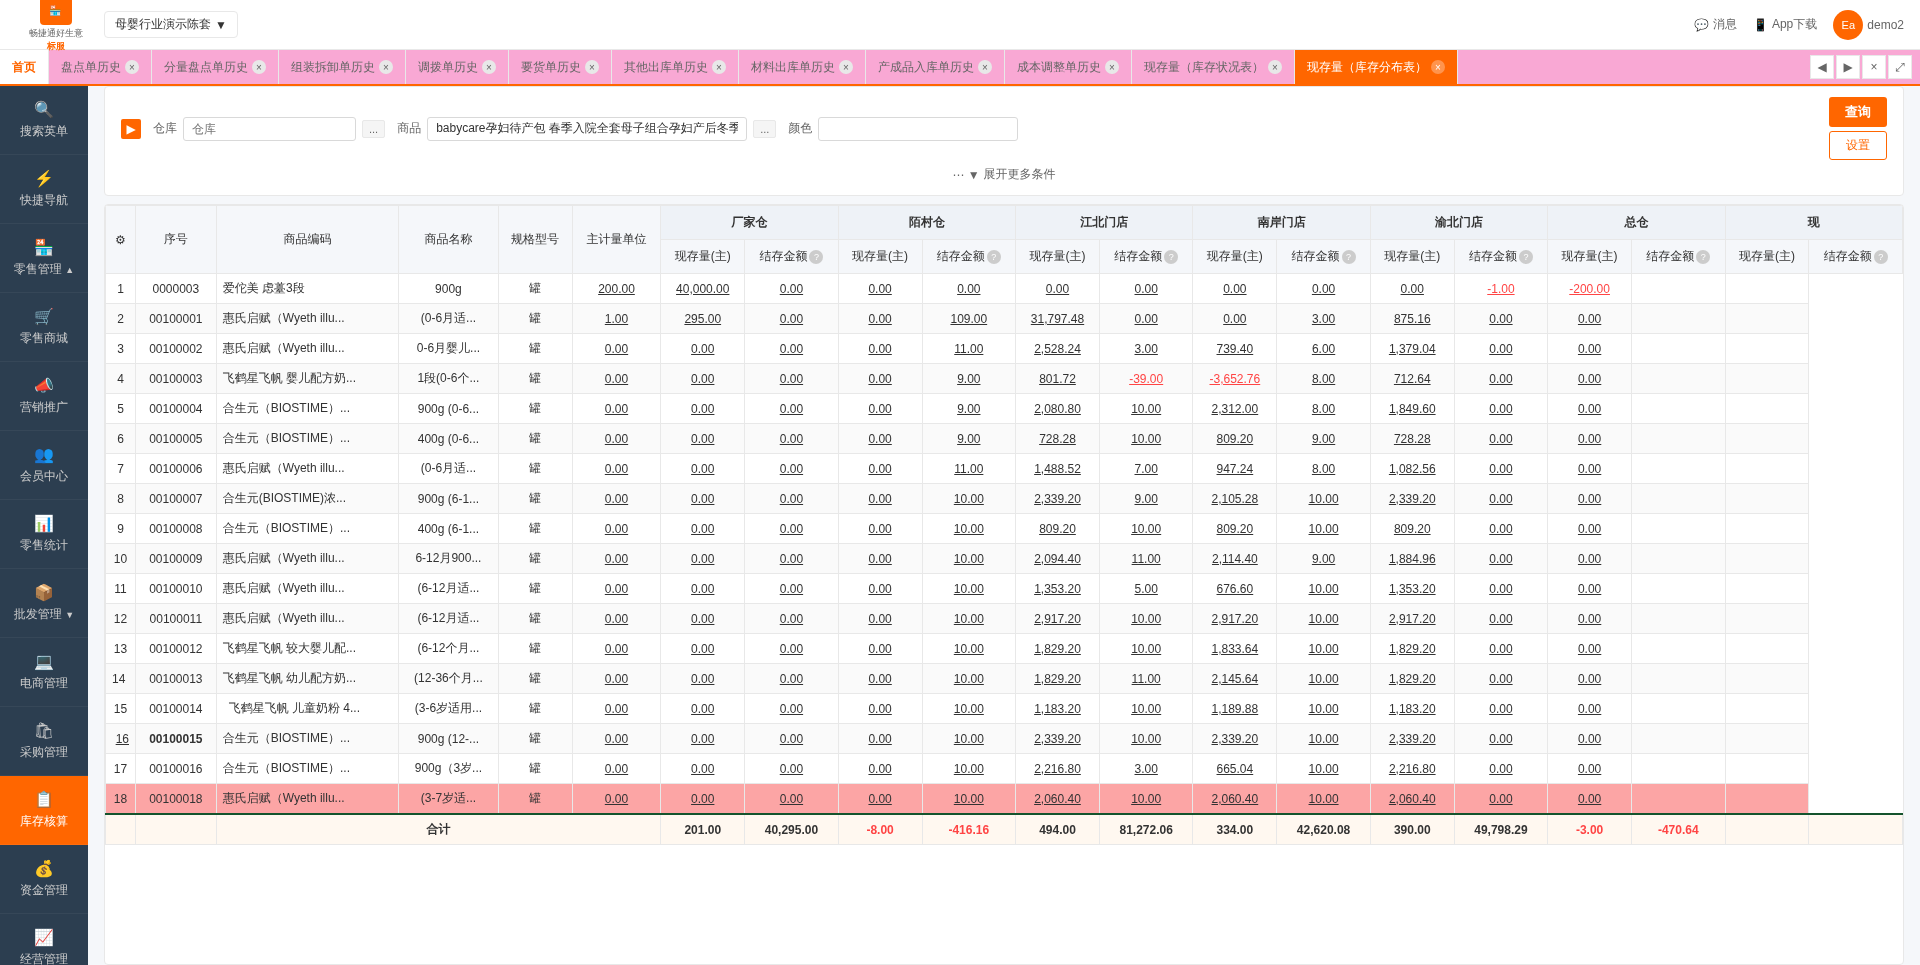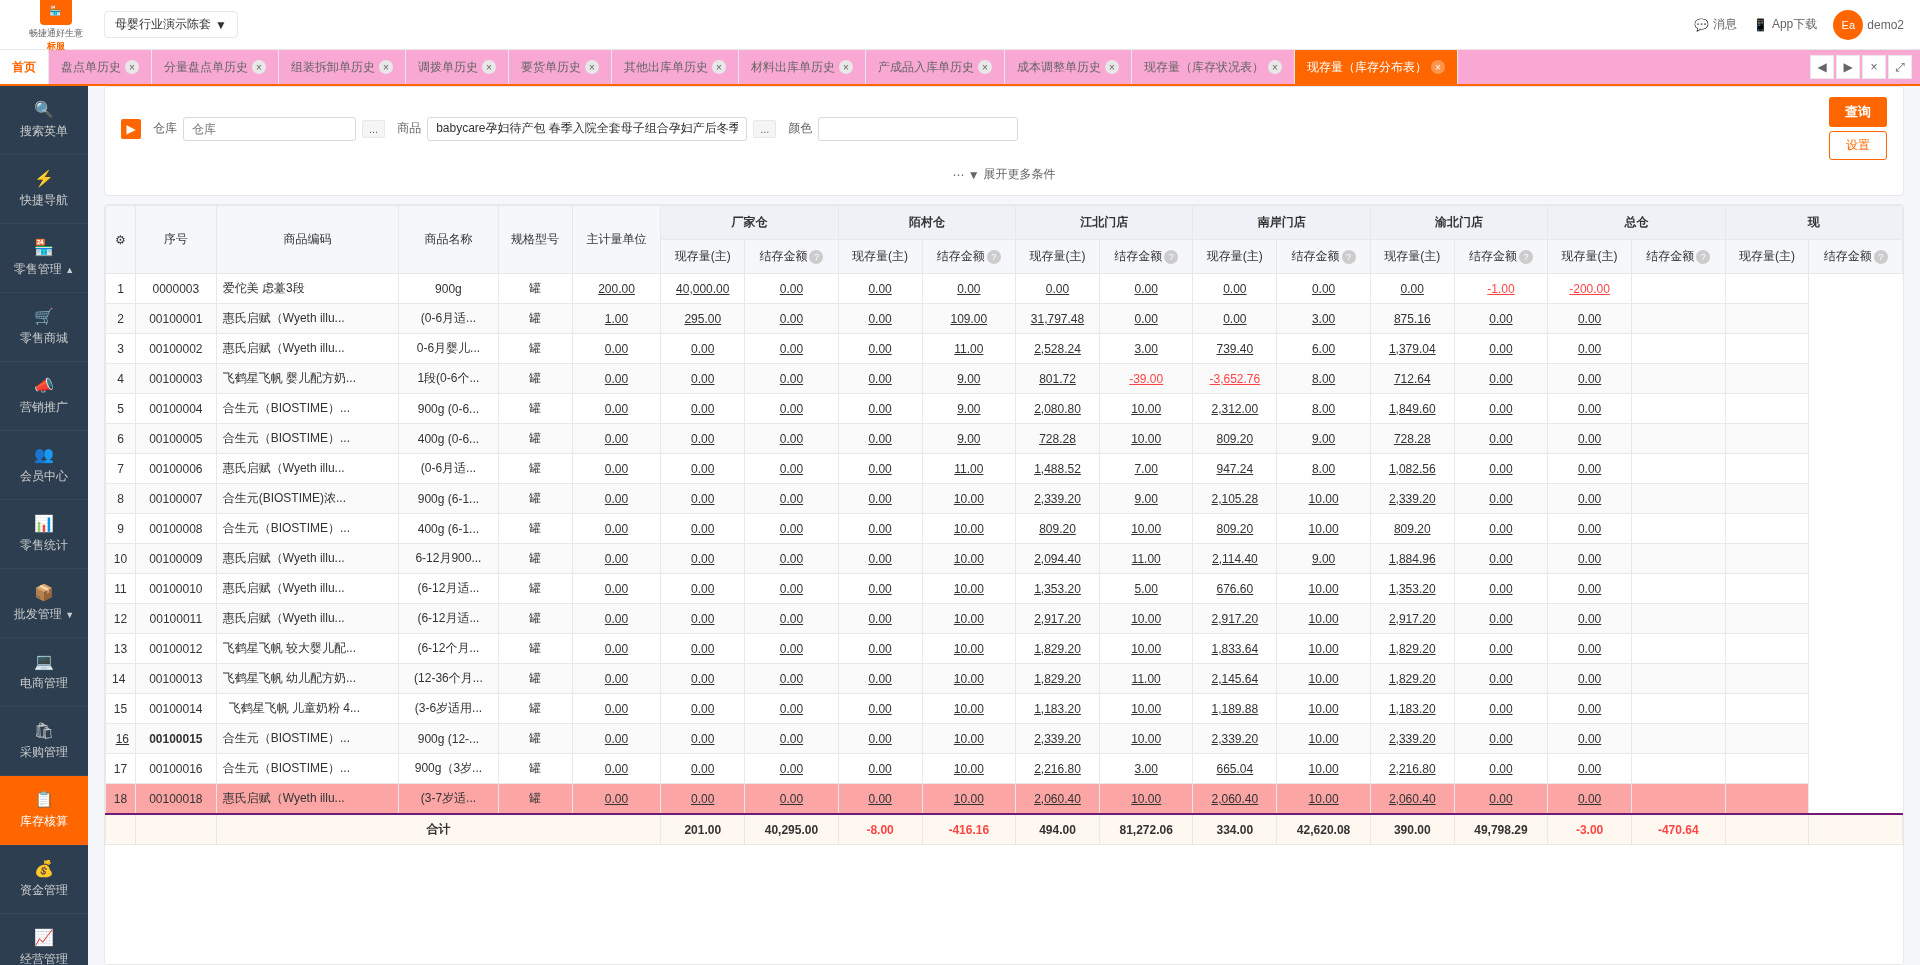--- a/index.html
+++ b/index.html
@@ -67,21 +67,21 @@
     .table-container { flex: 1; overflow: auto; margin: 0 16px; background: #fff; border-radius: 4px; border: 1px solid #e8e8e8; }
     table { width: 100%; border-collapse: collapse; font-size: 12px; }
     thead th { background: #f5f7fa; border: 1px solid #e8e8e8; padding: 8px 6px; text-align: center; white-space: nowrap; font-weight: normal; color: #333; position: sticky; top: 0; z-index: 10; }
     thead th.group-header { background: #eef2f7; font-weight: bold; }
     tbody td { border: 1px solid #e8e8e8; padding: 6px 6px; text-align: center; white-space: nowrap; color: #333; }
     tbody tr:nth-child(even) { background: #fafafa; }
     .td-num { text-decoration: underline; cursor: pointer; color: #333; }
     .td-neg { color: #ff4444; text-decoration: underline; cursor: pointer; }
     .td-settings { width: 30px; }
     .footer-row { background: #fff8f0 !important; font-weight: bold; }
-    .footer-row td { border-top: 2px solid #701a75; color: #333; }
+    .footer-row td { border-top: 2px solid #14532d; color: #333; }
     
     
     ::-webkit-scrollbar { width: 6px; height: 6px; }
     ::-webkit-scrollbar-track { background: #f1f1f1; }
     ::-webkit-scrollbar-thumb { background: #ccc; border-radius: 3px; }
     
     .info-icon { display: inline-flex; align-items: center; justify-content: center; width: 14px; height: 14px; border-radius: 50%; background: #ccc; color: #fff; font-size: 9px; cursor: pointer; margin-left: 2px; }
   </style>
 </head>
 <body>

